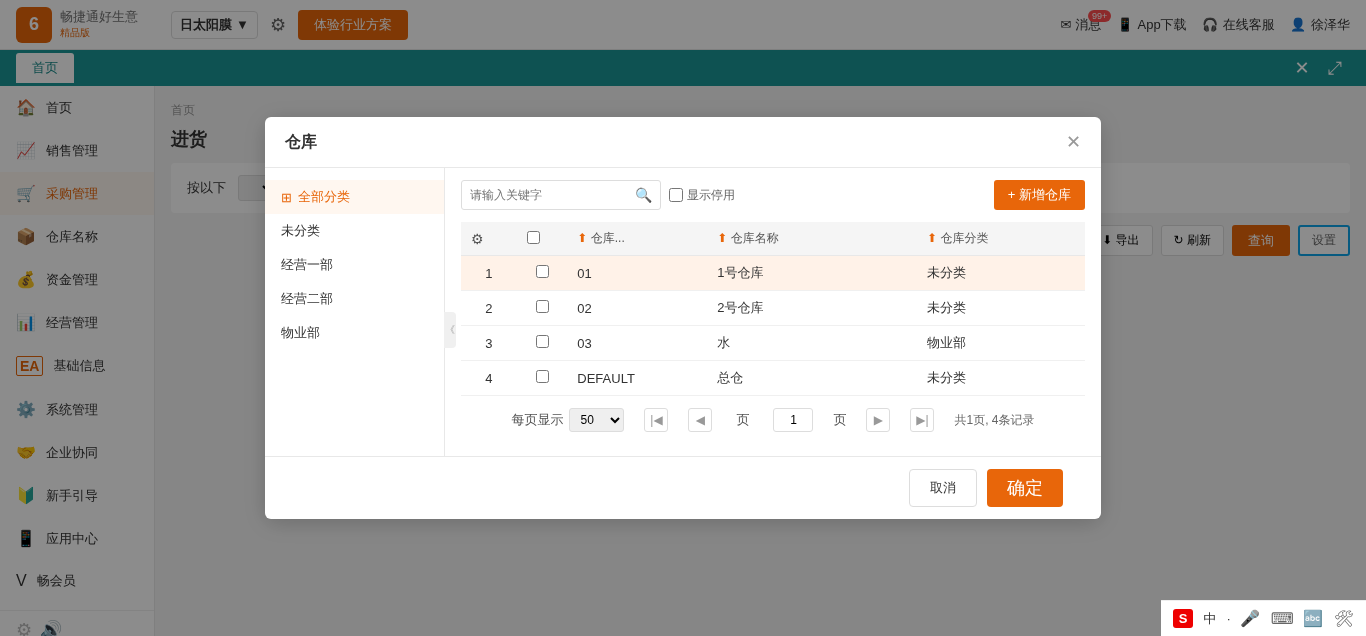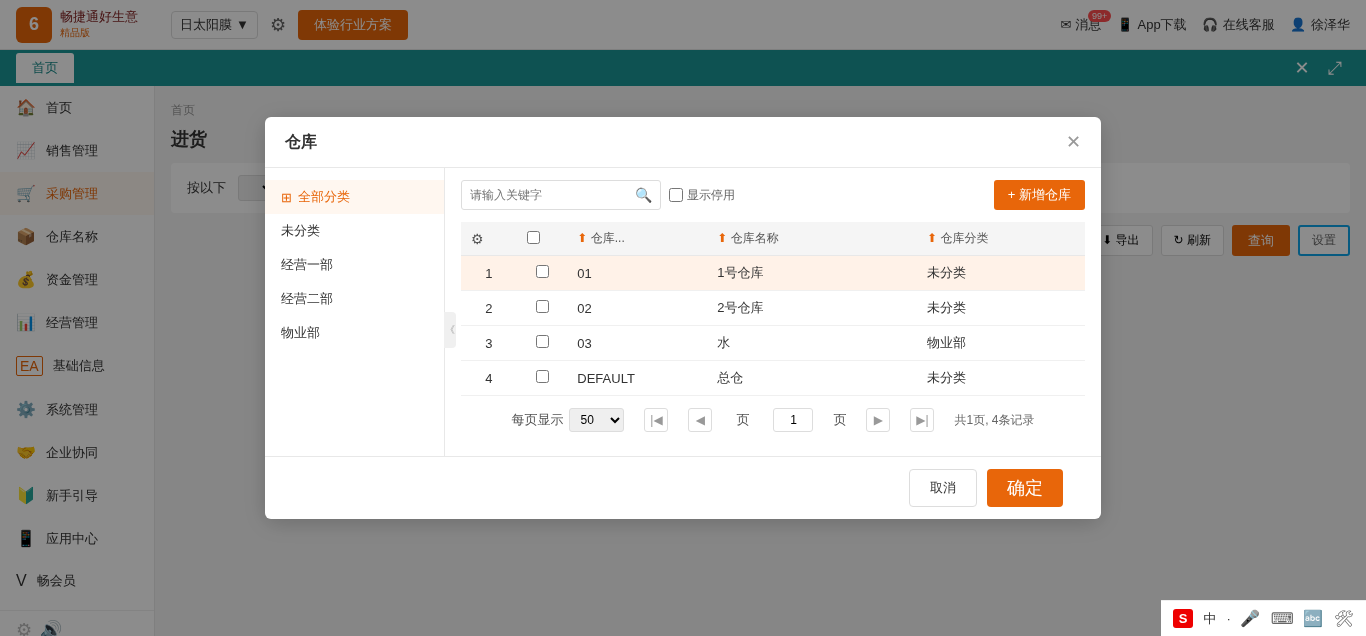--- a/index.html
+++ b/index.html
@@ -22,32 +22,32 @@
       gap: 8px;
       width: 155px;
     }
     .logo-icon {
       width: 36px; height: 36px;
       background: #e8660a;
       border-radius: 6px;
       display: flex; align-items: center; justify-content: center;
       color: #fff; font-size: 18px; font-weight: bold;
     }
-    .logo-text { font-size: 13px; color: #7f1d1d; line-height: 1.3; text-align: center; }
+    .logo-text { font-size: 13px; color: #737373; line-height: 1.3; text-align: center; }
     .logo-badge { font-size: 10px; color: #e8660a; }
     .header-mid {
       flex: 1;
       display: flex;
       align-items: center;
       gap: 12px;
     }
     .store-selector {
       display: flex; align-items: center; gap: 4px;
       font-size: 13px; color: #333; cursor: pointer;
-      padding: 4px 8px; border: 1px solid #ddd; border-radius: 4px;
+      padding: 4px 8px; border: 1px solid #ddd; border-radius: 4px; font-weight: bold;
     }
     .settings-icon { font-size: 18px; color: #666; cursor: pointer; }
     .trial-btn {
       background: #e8660a; color: #fff; border: none;
       padding: 6px 16px; border-radius: 4px; cursor: pointer; font-size: 13px;
     }
     .header-right {
       display: flex; align-items: center; gap: 16px; font-size: 13px; color: #333;
     }
     .badge-wrap { position: relative; display: inline-block; }
@@ -297,21 +297,21 @@
     </div>
     <div class="sidebar-item">
       <span class="sidebar-icon">💰</span>
       <span>资金管理</span>
     </div>
     <div class="sidebar-item">
       <span class="sidebar-icon">📊</span>
       <span>经营管理</span>
     </div>
     <div class="sidebar-item">
-      <span class="sidebar-icon" style="font-style:normal;font-size:14px;font-weight:normal;border:1px solid #e8660a;padding:1px 3px;color:#e8660a;border-radius:2px;">EA</span>
+      <span class="sidebar-icon" style="font-style:normal;font-size:14px;font-weight:bold;border:1px solid #e8660a;padding:1px 3px;color:#e8660a;border-radius:2px;">EA</span>
       <span>基础信息</span>
     </div>
     <div class="sidebar-item">
       <span class="sidebar-icon">⚙️</span>
       <span>系统管理</span>
     </div>
     <div class="sidebar-item">
       <span class="sidebar-icon">🤝</span>
       <span>企业协同</span>
     </div>

